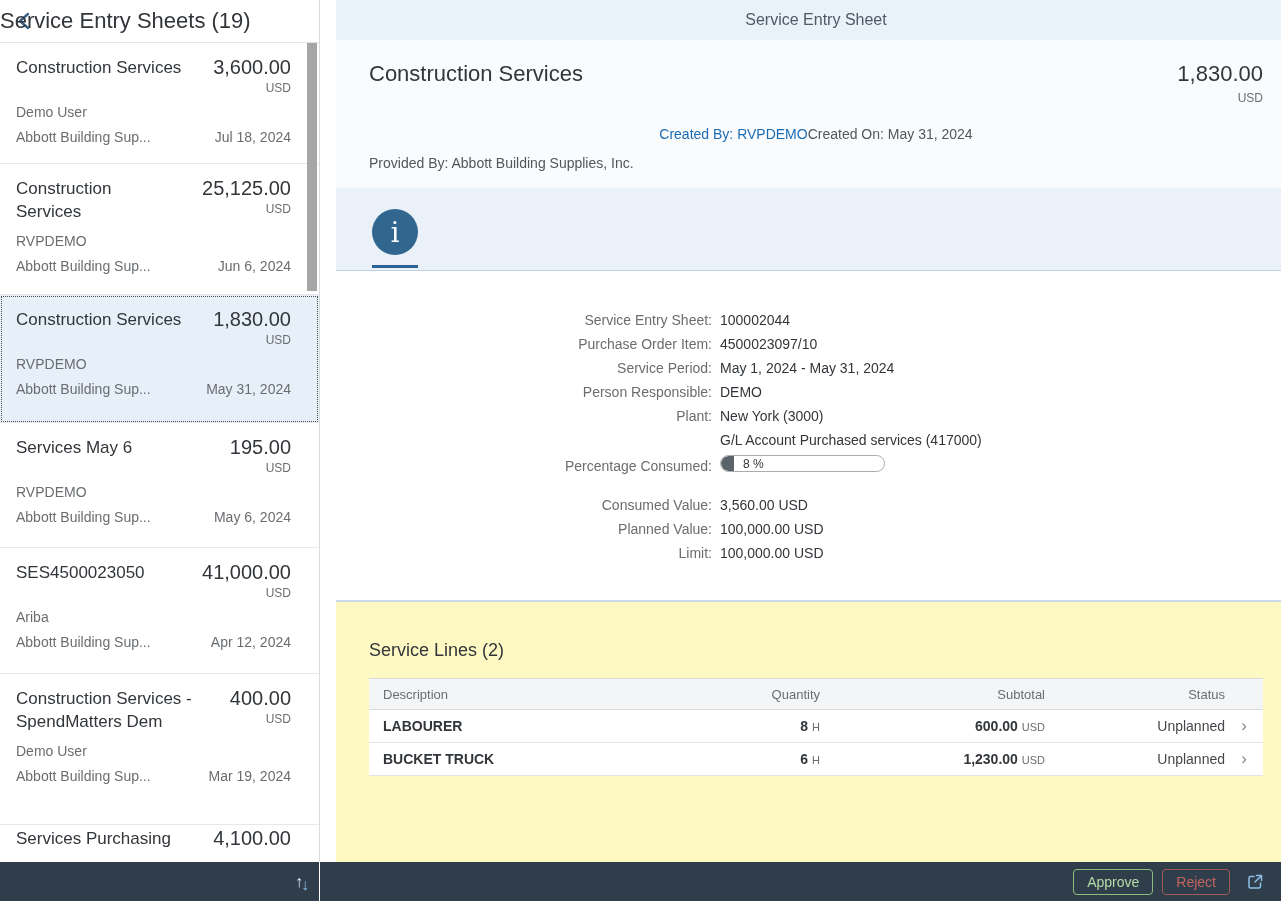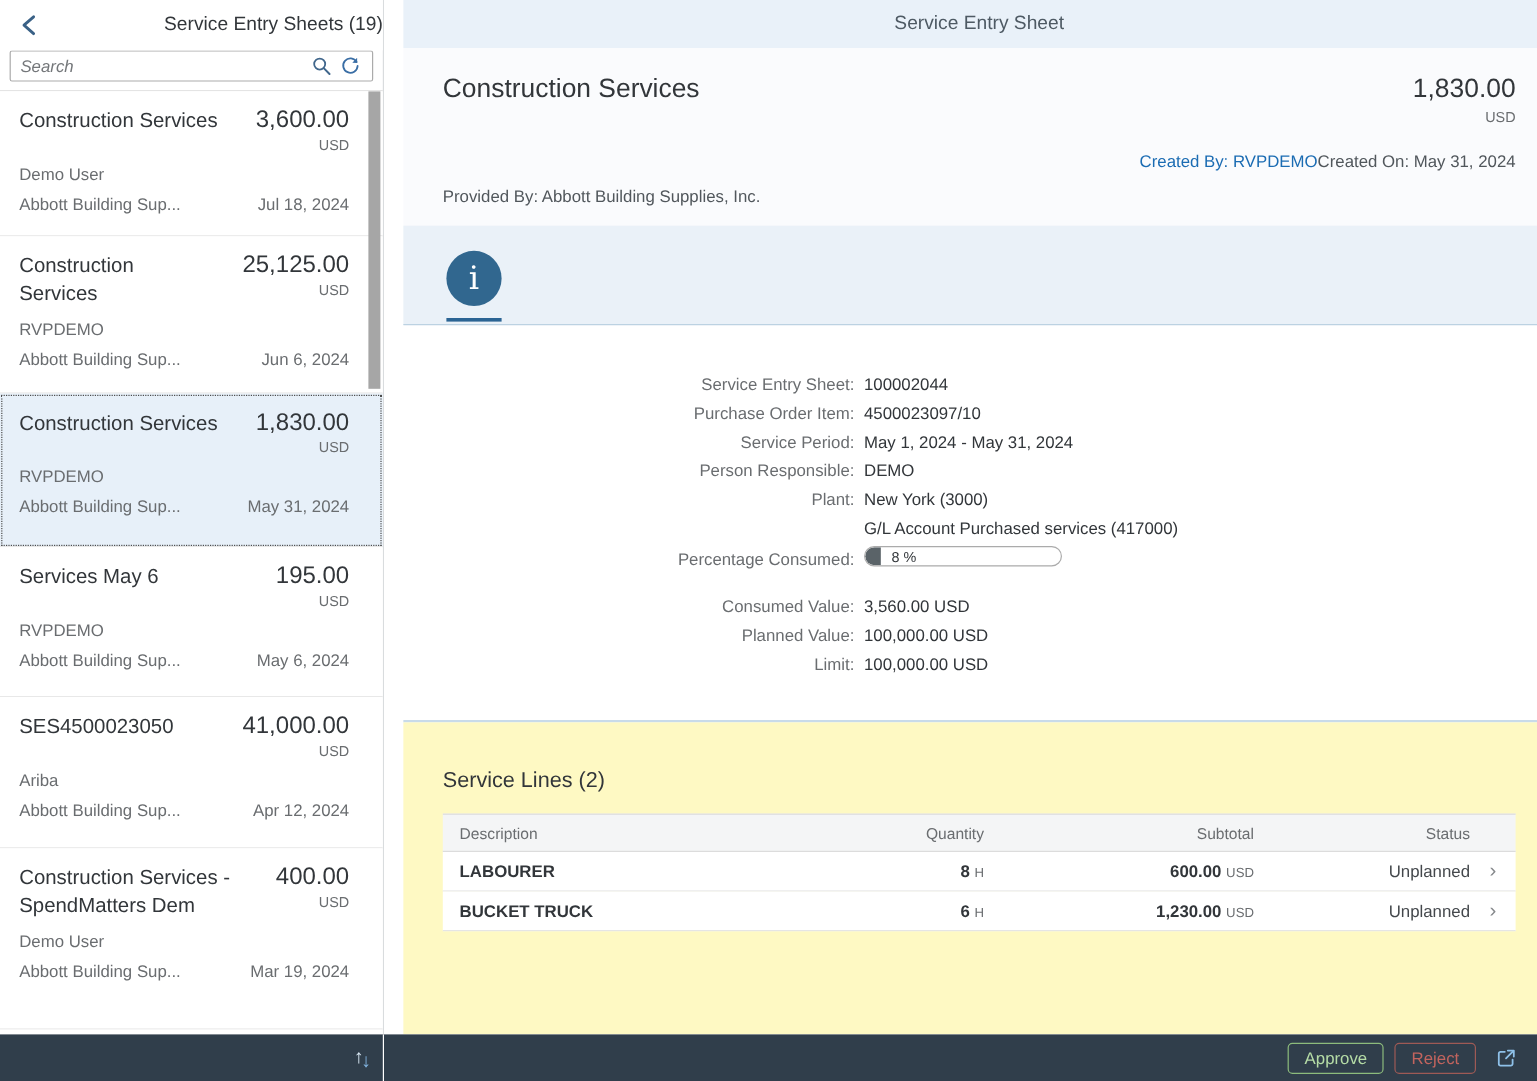--- a/index.html
+++ b/index.html
@@ -6,21 +6,21 @@
   html,body { width:1281px; height:901px; background:#fff; overflow:hidden; }
   body { font-family:"Liberation Sans", sans-serif; color:#32363a; position:relative; }
 
   .app { position:absolute; inset:0; }
 
   
   .left { position:absolute; left:0; top:0; width:320px; height:862px;
           background:#fff; border-right:1px solid #d9dcde; display:flex; flex-direction:column; }
   .left-header { height:42px; display:flex; align-items:center; padding:0 10px; position:relative; background:#fff; }
   .back-btn { width:28px; height:28px; display:flex; align-items:center; justify-content:center; cursor:pointer; }
-  .left-title { position:absolute; left:0; right:0; text-align:right; font-size:16px; color:#32363a; pointer-events:none; }
+  .left-title { position:absolute; left:0; right:0; text-align:left; font-size:22px; color:#32363a; pointer-events:none; }
   .search-row { height:33px; padding:0 8px 7px 8px; display:flex; align-items:flex-end; }
   .search-box { flex:1; height:26px; border:1px solid #ababab; border-radius:2px; background:#fff;
                 display:flex; align-items:center; padding:0 6px 0 8px; }
   .search-input { flex:1; border:none; outline:none; font-size:14px; font-style:italic; color:#32363a;
                   font-family:"Liberation Sans", sans-serif; background:transparent; }
   .search-input::placeholder { color:#74777a; font-style:italic; }
   .search-box .icon-btn { width:24px; height:22px; display:flex; align-items:center; justify-content:center; cursor:pointer; }
 
   .list { flex:1; overflow:hidden; position:relative; border-top:1px solid #e4e4e4; }
   .item { padding:13px 28px 10px 16px; border-bottom:1px solid #e8e8e8; background:#fff; cursor:pointer; overflow:hidden; }
@@ -52,21 +52,21 @@
   
   .right { position:absolute; left:336px; top:0; width:960px; height:862px; display:flex; flex-direction:column; background:#fff; overflow:hidden; }
   .title-bar { height:40px; background:#e9f1f9; display:flex; align-items:center; justify-content:center;
                font-size:16px; color:#4e5a64; flex-shrink:0; }
   .obj-header { background:#fafbfd; padding:21px 33px 17px 33px; flex-shrink:0; }
   .obj-row1 { display:flex; justify-content:space-between; align-items:flex-start; }
   .obj-title { font-size:22px; color:#32363a; }
   .obj-amt-stack { text-align:right; }
   .obj-amt { font-size:22px; color:#32363a; }
   .obj-cur { display:block; font-size:12px; color:#6a6d70; margin-top:4px; }
-  .obj-row2 { display:flex; justify-content:flex-end; margin-top:21px; font-size:14px; }
+  .obj-row2 { display:flex; justify-content:center; margin-top:21px; font-size:14px; }
   .obj-link { color:#1b6cb3; cursor:pointer; }
   .obj-createdon { color:#51575c; }
   .obj-row3 { margin-top:13px; font-size:14px; color:#51575c; }
 
   .tab-strip { background:#eaf1f8; padding:21px 0 0 36px; height:83px; flex-shrink:0; border-bottom:1px solid #bcd2e2; position:relative; }
   .info-tab { width:46px; display:flex; flex-direction:column; align-items:center; cursor:pointer; }
   .info-circle { width:46px; height:46px; border-radius:50%; background:#31678f; display:flex; align-items:center; justify-content:center; }
   .info-i { font-family:"DejaVu Serif", serif; font-size:27px; color:#fff; line-height:1; }
   .tab-underline { width:46px; height:3px; background:#2b6494; margin-top:10px; }
 
@@ -104,37 +104,20 @@
   <div class="left">
     <div class="left-header">
       <div class="back-btn">
         <svg width="14" height="18" viewBox="0 0 14 18">
           <polyline points="11,2 3,9 11,16" fill="none" stroke="#3a6186" stroke-width="2.4" stroke-linecap="round" stroke-linejoin="round"></polyline>
         </svg>
       </div>
       <div class="left-title">Service Entry Sheets (19)</div>
     </div>
 
-    <div class="search-row">
-      <div class="search-box">
-        <input class="search-input" type="text" placeholder="Search" style="">
-        <span class="icon-btn">
-          <svg width="16" height="16" viewBox="0 0 16 16">
-            <circle cx="6.4" cy="6.4" r="4.6" fill="none" stroke="#41678c" stroke-width="1.5"></circle>
-            <line x1="10" y1="10" x2="14.6" y2="14.6" stroke="#41678c" stroke-width="1.7" stroke-linecap="round"></line>
-          </svg>
-        </span>
-        <span class="icon-btn">
-          <svg width="16" height="16" viewBox="0 0 16 16">
-            <path d="M13.2 4.6 A6 6 0 1 0 14 8" fill="none" stroke="#3a6ea5" stroke-width="1.5" stroke-linecap="round"></path>
-            <polygon points="13.6,1.2 13.6,5.6 9.6,5.2" fill="#3a6ea5"></polygon>
-          </svg>
-        </span>
-      </div>
-    </div>
 
     <div class="list">
 
       <div class="item h1">
         <div class="item-top">
           <span class="item-title">Construction Services</span>
           <span class="amt-stack"><span class="amt">3,600.00</span><span class="cur">USD</span></span>
         </div>
         <div class="item-author">Demo User</div>
         <div class="item-bottom">

